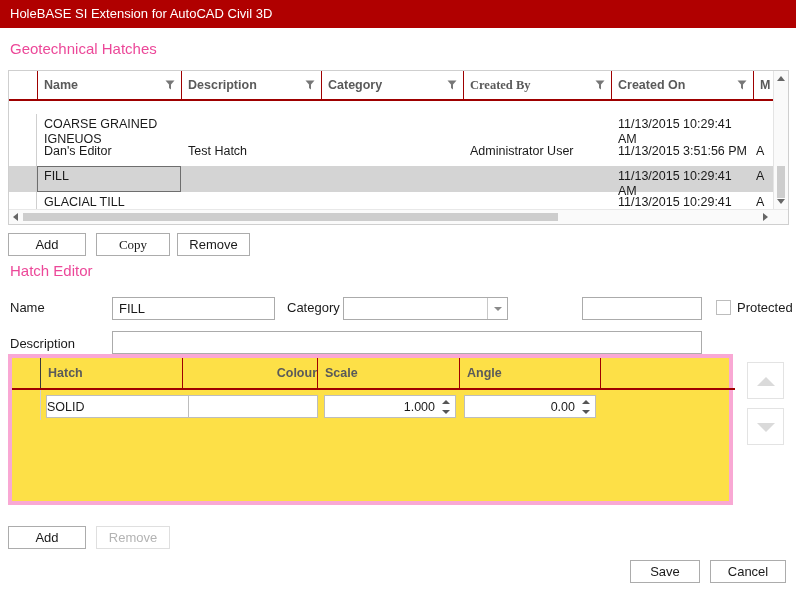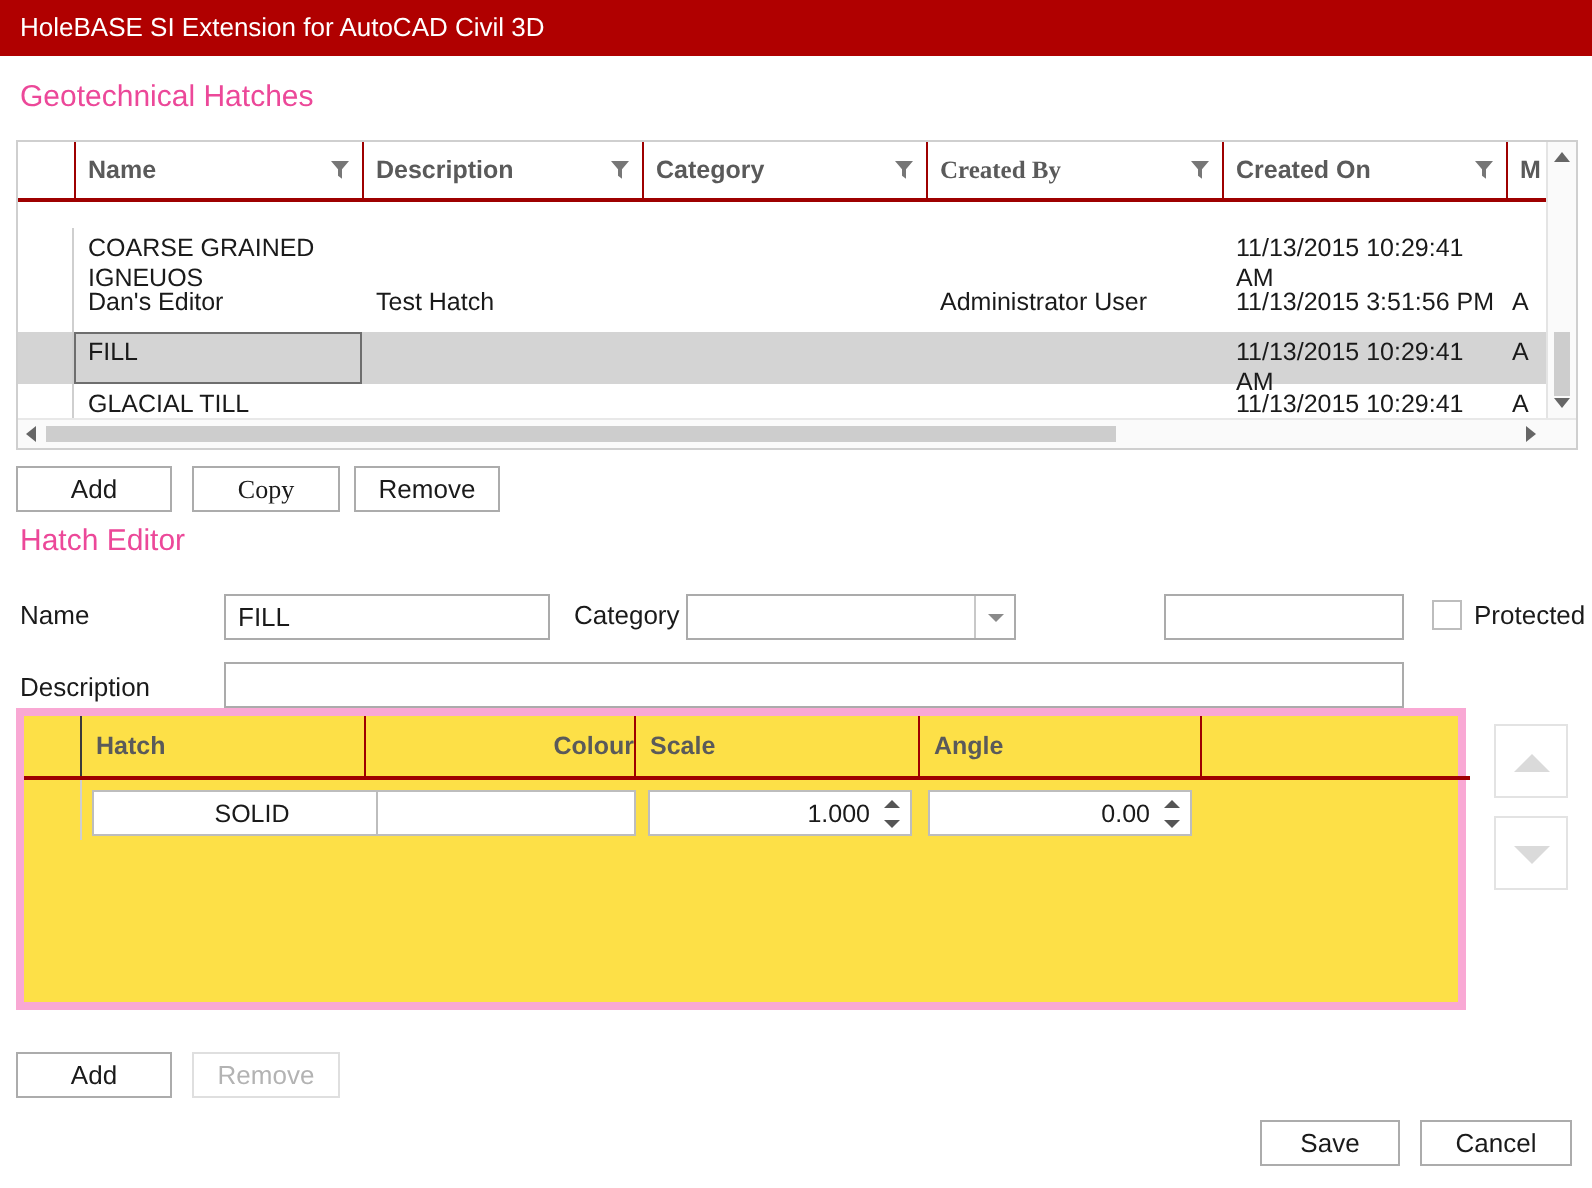--- a/index.html
+++ b/index.html
@@ -198,21 +198,21 @@
         <span>Scale</span>
       </div>
       <div class="sghc" style="left:447px;width:141px;">
         <span>Angle</span>
       </div>
       <div class="sghc" style="left:588px;width:135px;"></div>
     </div>
 
     <div class="sg-selline"></div>
 
-    <div class="sg-input" style="left:34px;width:160px;justify-content:center;">
+    <div class="sg-input" style="left:34px;width:160px;justify-content:flex-start;">
       <span>SOLID</span>
     </div>
     <div class="sg-input" style="left:176px;width:130px;">
       <span></span>
     </div>
     <div class="sg-input" style="left:312px;width:132px;">
       <span class="num">1.000</span>
       <span class="spin">
           <span class="u"></span>
           <span class="d"></span>

